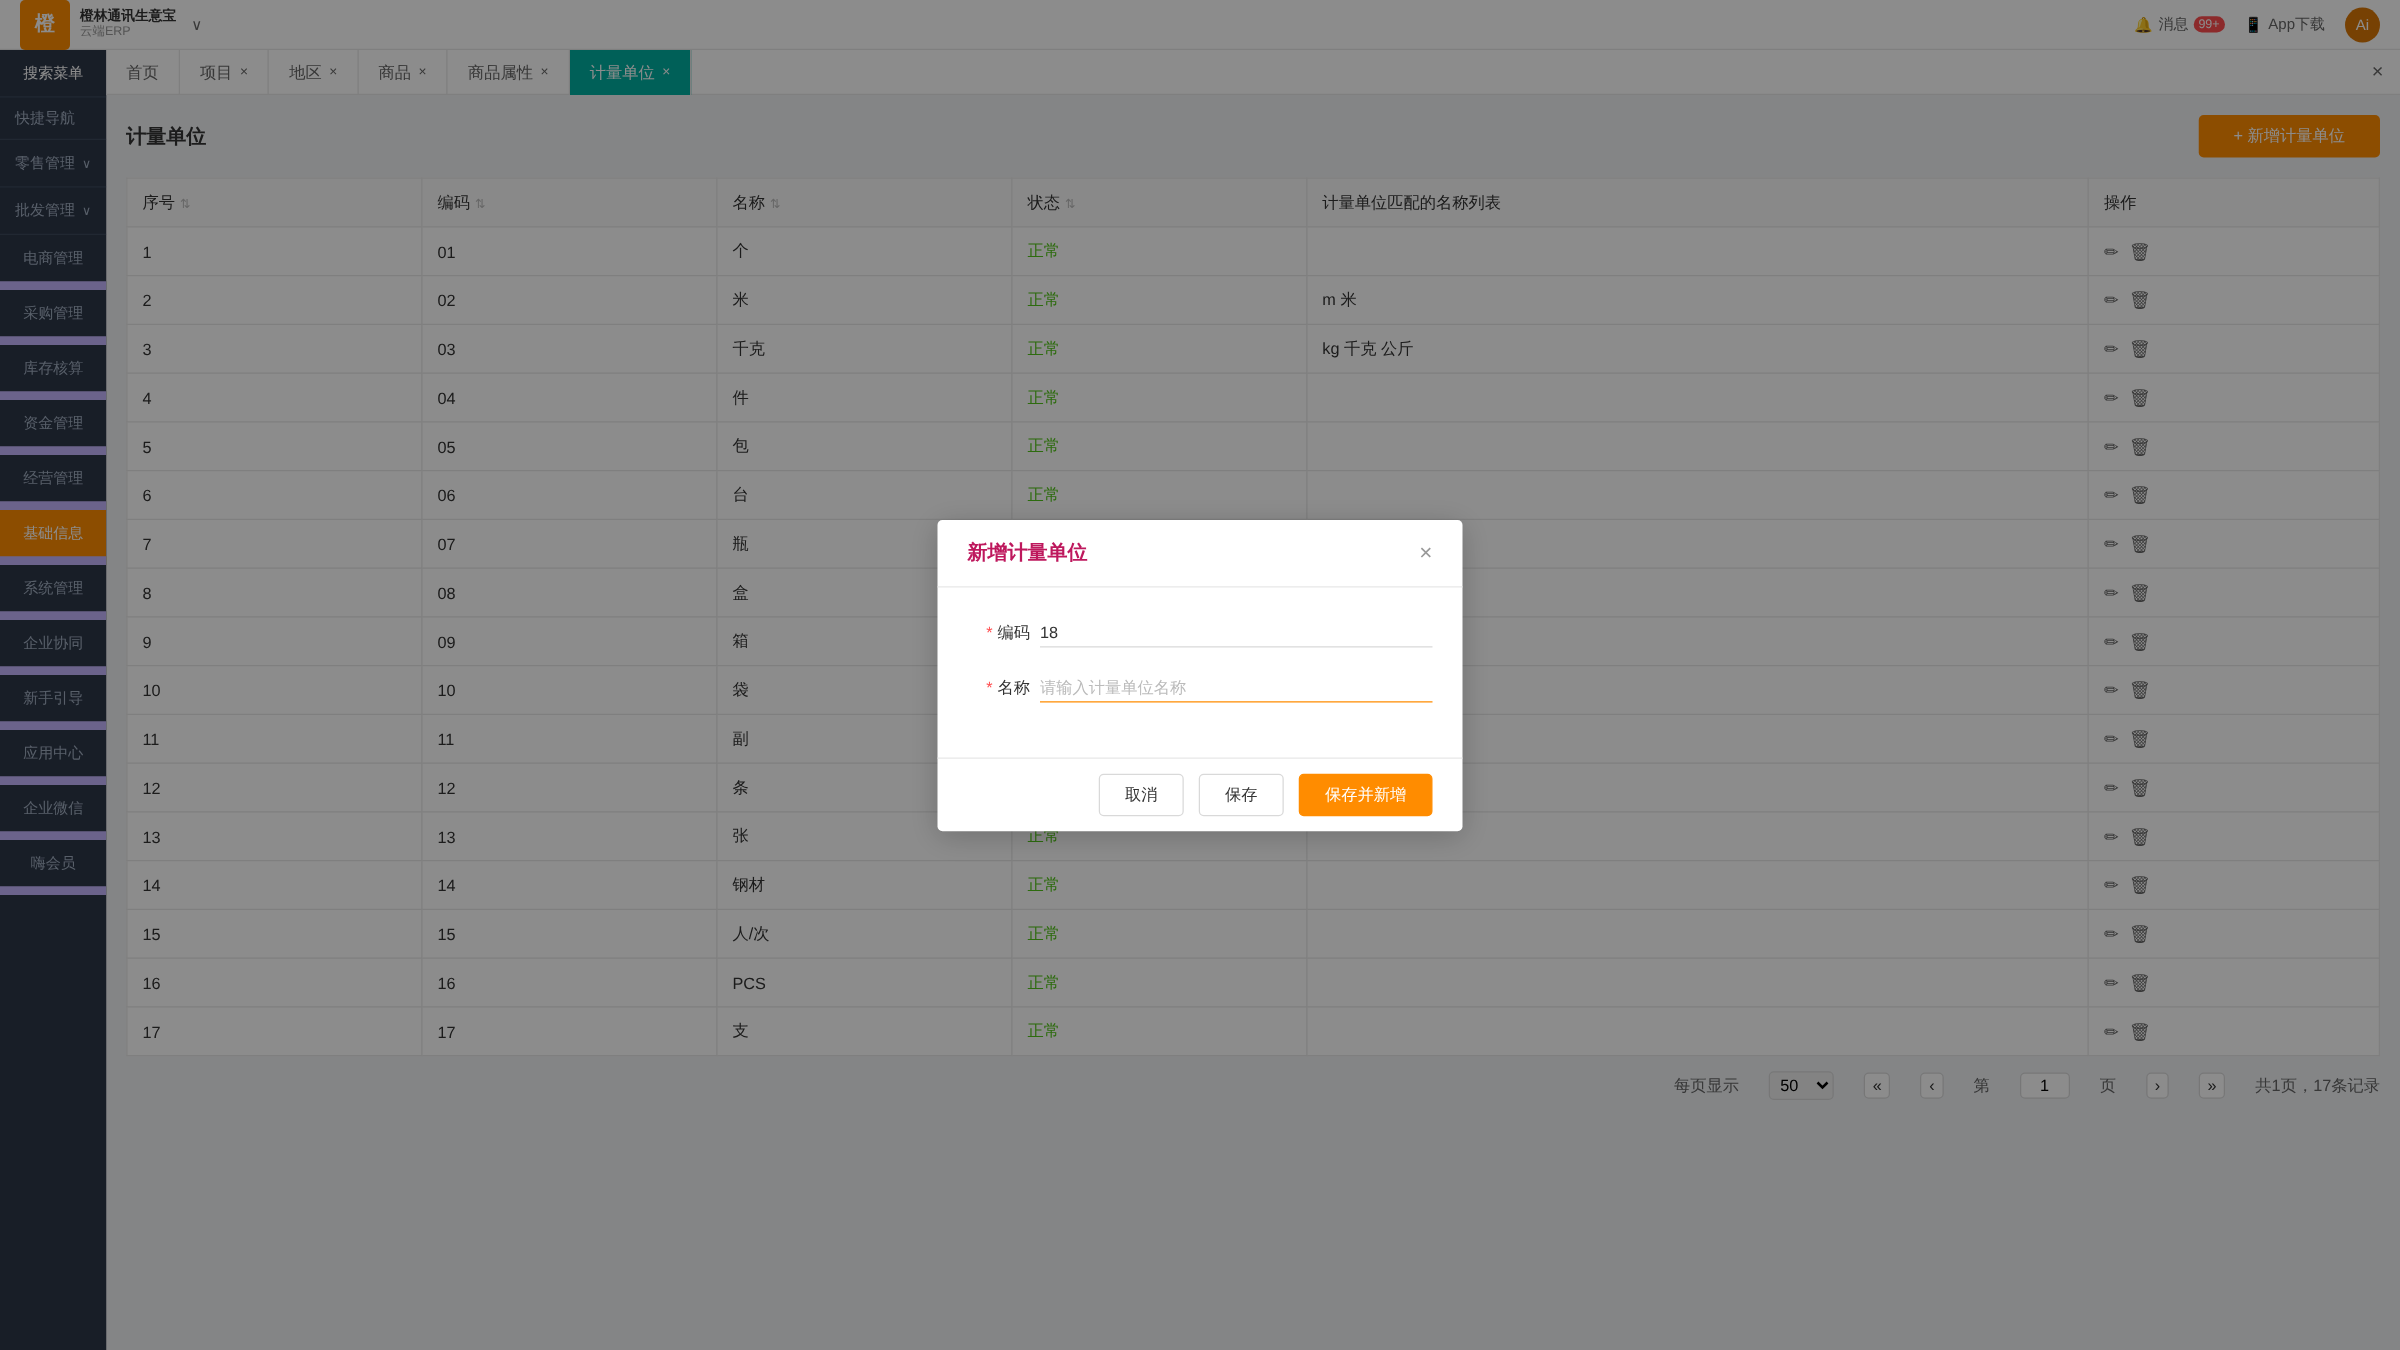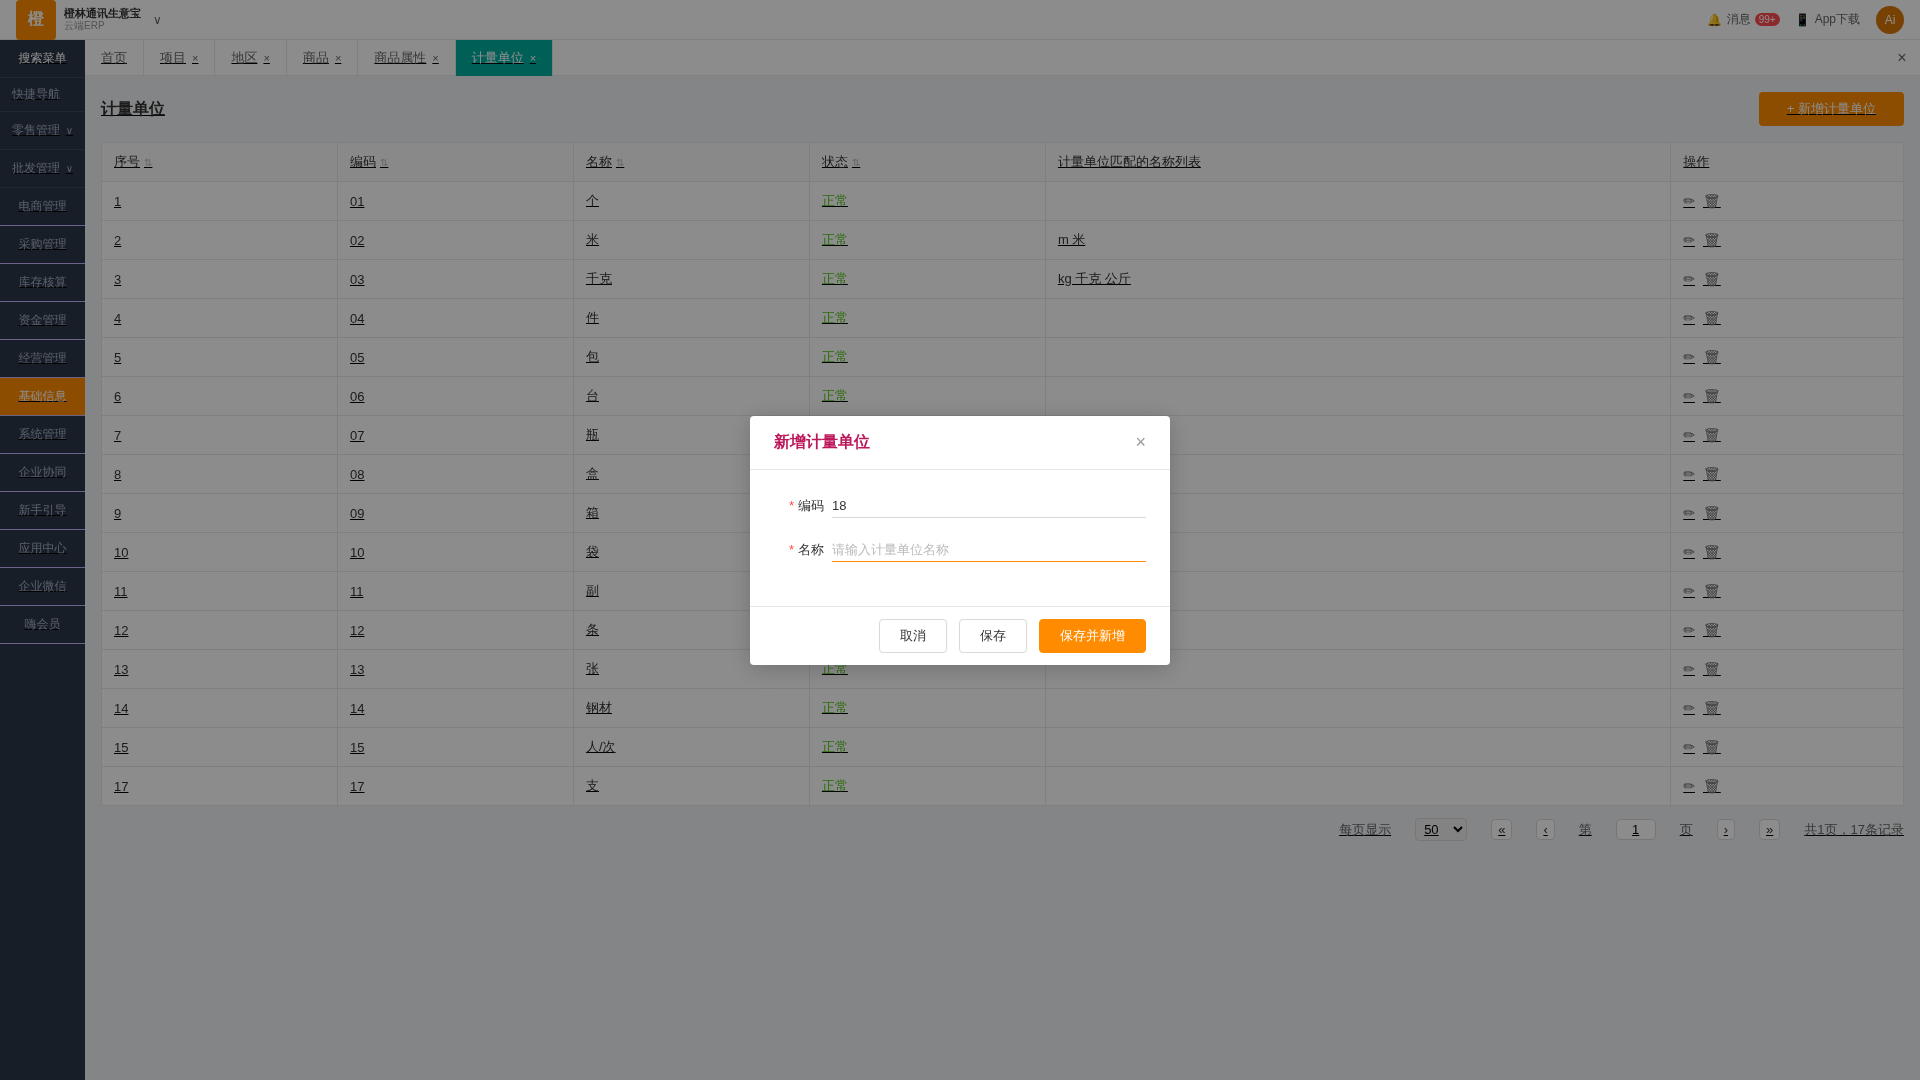--- a/index.html
+++ b/index.html
@@ -21,21 +21,21 @@
     .logo-area { display: flex; align-items: center; gap: 8px; }
     .logo-icon { width: 40px; height: 40px; background: #ff8c00; border-radius: 4px; display: flex; align-items: center; justify-content: center; color: #fff; font-size: 16px; font-weight: bold; }
     .topbar-dropdown { color: #666; font-size: 12px; cursor: pointer; display: flex; align-items: center; gap: 4px; }
     .topbar-right { display: flex; align-items: center; gap: 16px; }
     .notification-btn { position: relative; display: flex; align-items: center; gap: 4px; color: #666; font-size: 12px; cursor: pointer; }
     .badge { background: #ff4d4f; color: #fff; border-radius: 10px; font-size: 10px; padding: 1px 4px; min-width: 16px; text-align: center; }
     .app-download { display: flex; align-items: center; gap: 4px; color: #666; font-size: 12px; cursor: pointer; }
     .avatar { width: 28px; height: 28px; border-radius: 50%; background: #d97706; display: flex; align-items: center; justify-content: center; color: #fff; font-size: 12px; cursor: pointer; }
 
     
-    .main-layout { display: flex; height: calc(1080px - 40px); text-decoration: underline; }
+    .main-layout { display: flex; height: calc(1080px - 40px); }
 
     
     .sidebar {
       width: 85px;
       background: #2d3748;
       display: flex;
       flex-direction: column;
       overflow: hidden;
     }
     .sidebar-search {
@@ -57,21 +57,21 @@
       align-items: center;
       justify-content: space-between;
       padding: 8px 12px;
     }
     .sidebar-item {
       padding: 10px 8px;
       color: #a0aec0;
       font-size: 12px;
       cursor: pointer;
       text-align: center;
-      border-bottom: 1px solid #c4b5fd;
+      border-bottom: 7px solid #c4b5fd;
     }
     .sidebar-item.active { background: #ff8c00; color: #fff; }
     .sidebar-item-expandable {
       padding: 10px 8px;
       color: #a0aec0;
       font-size: 12px;
       cursor: pointer;
       text-align: center;
       border-bottom: 1px solid #3d4a5c;
       display: flex;
@@ -574,20 +574,33 @@
     <td><span class="status-normal">正常</span></td>
     <td></td>
     <td>
       <div class="action-btns">
         <span class="edit-btn">✏</span>
         <span class="delete-btn">🗑</span>
       </div>
     </td>
   </tr>
             <tr>
+    <td>16</td>
+    <td>16</td>
+    <td>PCS</td>
+    <td><span class="status-normal">正常</span></td>
+    <td></td>
+    <td>
+      <div class="action-btns">
+        <span class="edit-btn">✏</span>
+        <span class="delete-btn">🗑</span>
+      </div>
+    </td>
+  </tr>
+            <tr>
     <td>17</td>
     <td>17</td>
     <td>支</td>
     <td><span class="status-normal">正常</span></td>
     <td></td>
     <td>
       <div class="action-btns">
         <span class="edit-btn">✏</span>
         <span class="delete-btn">🗑</span>
       </div>

